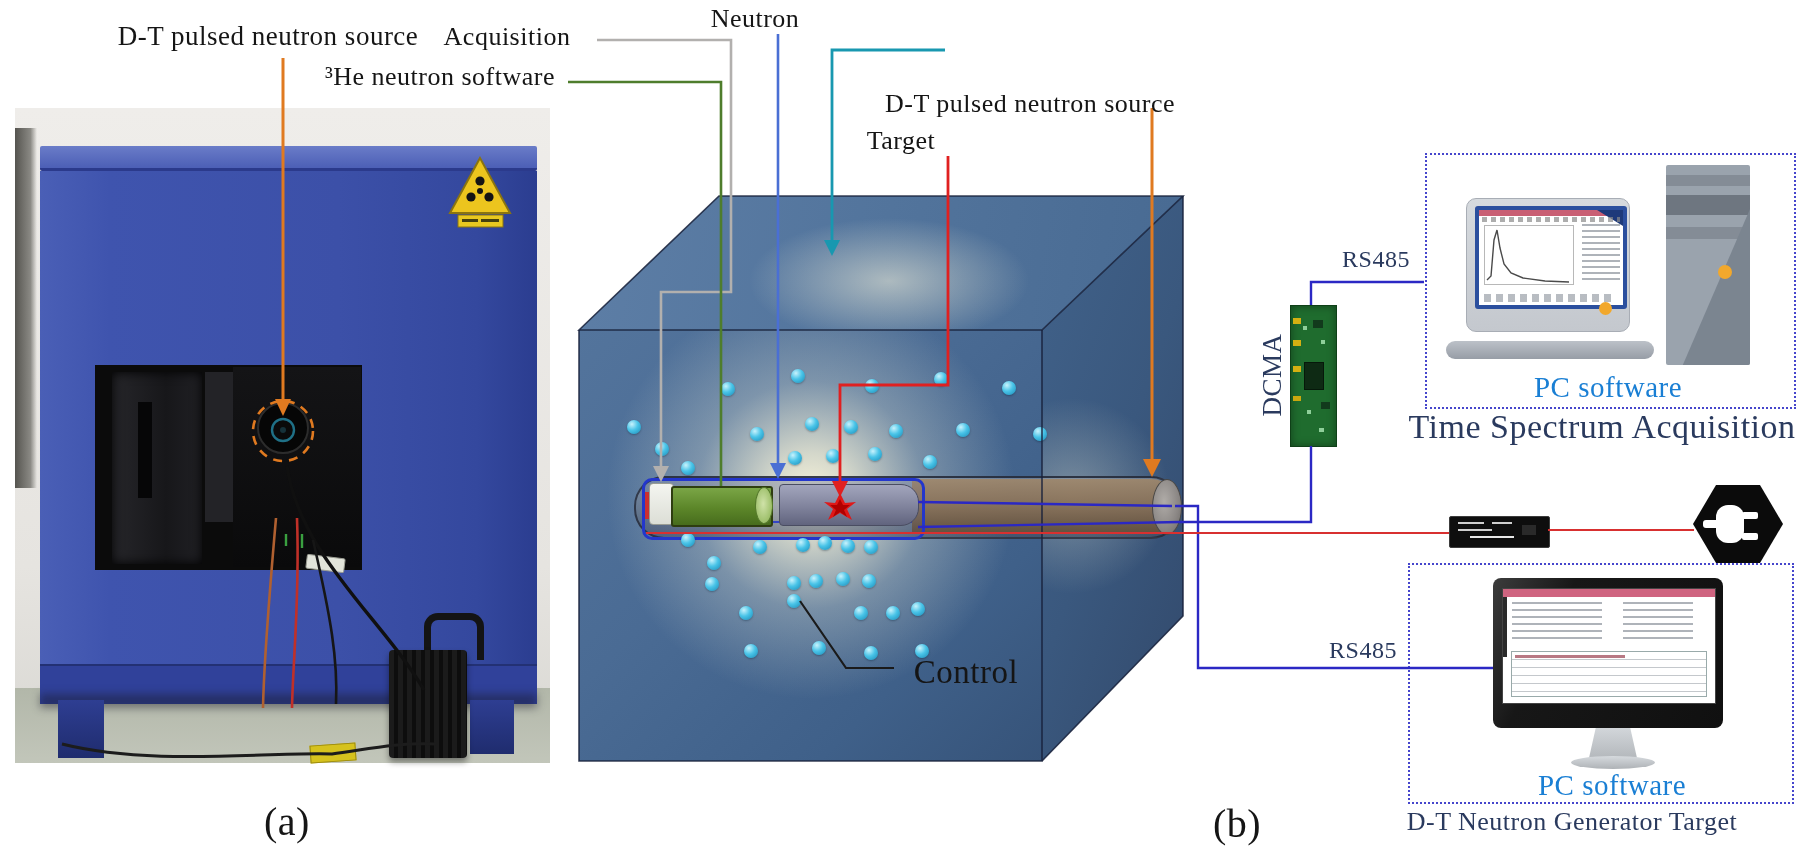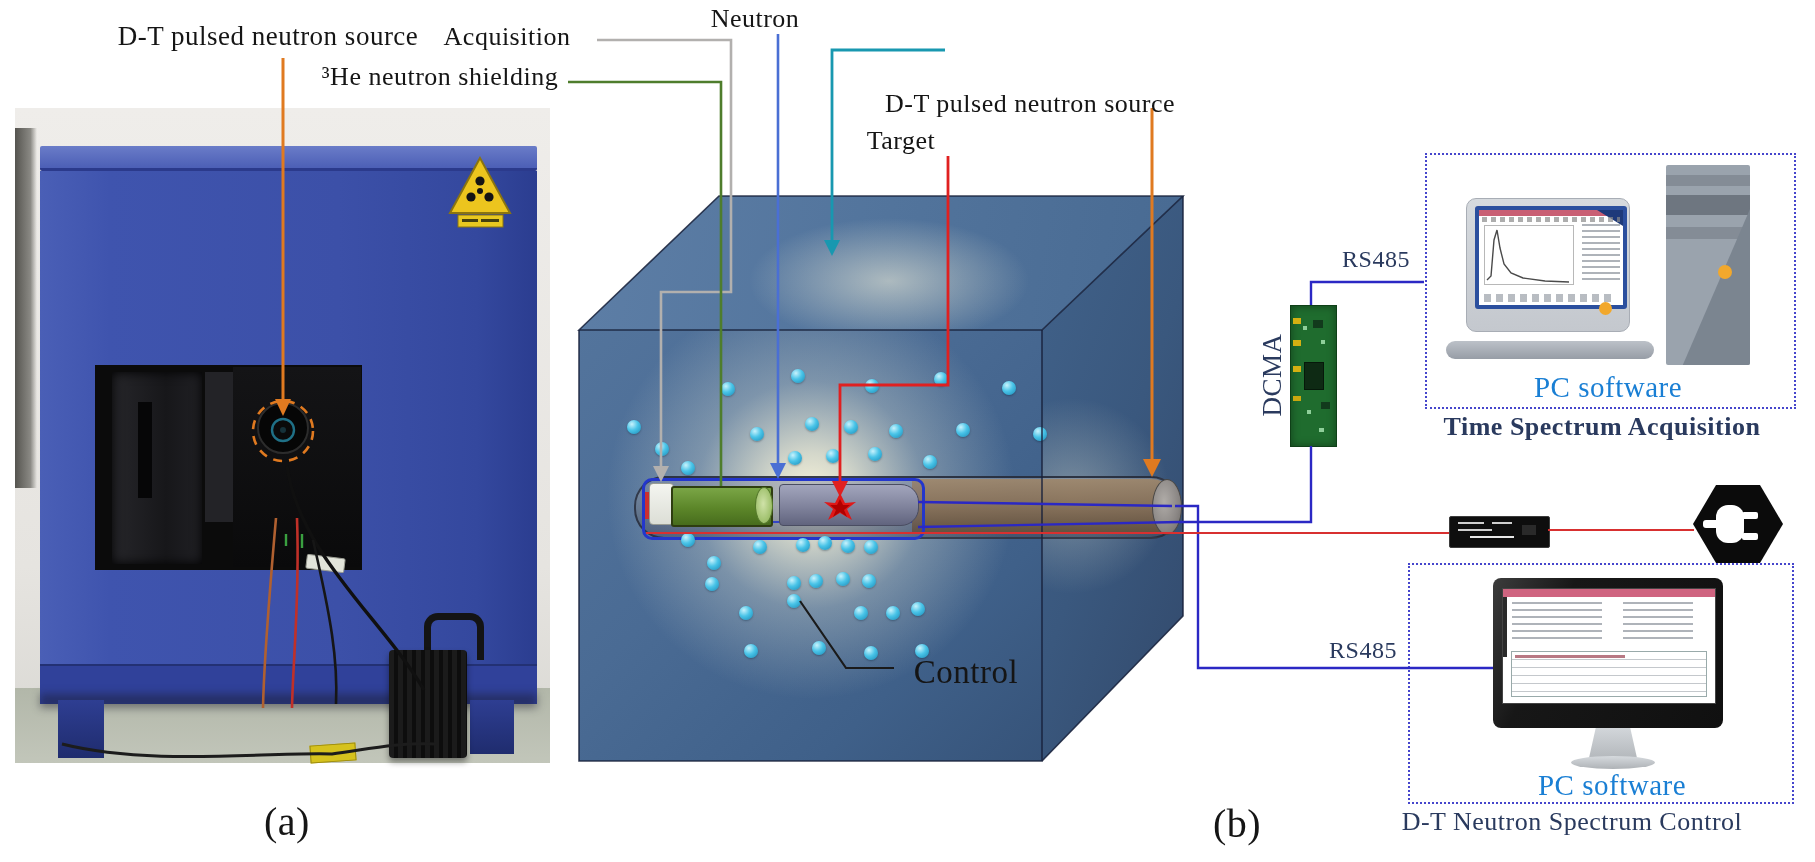--- a/index.html
+++ b/index.html
@@ -424,27 +424,27 @@
       <polygon points="1693,524 1716,485 1760,485 1783,524 1760,563 1716,563" fill="#0b0b0b"></polygon>
       <rect x="1703" y="520" width="17" height="8" rx="3" fill="#fff"></rect>
       <rect x="1716" y="505" width="28" height="38" rx="12" fill="#fff"></rect>
       <rect x="1742" y="512" width="16" height="7" rx="2" fill="#fff"></rect>
       <rect x="1742" y="533" width="16" height="7" rx="2" fill="#fff"></rect>
     </g>
   </svg>
 
   <div class="lbl" style="left:268px;top:36px;font-size:27px;">D-T pulsed neutron source</div>
   <div class="lbl" style="left:507px;top:37px;font-size:26px;">Acquisition</div>
-  <div class="lbl" style="left:440px;top:77px;font-size:26px;">³He neutron shielding</div>
+  <div class="lbl" style="left:440px;top:77px;font-size:26px;">³He neutron software</div>
   <div class="lbl" style="left:755px;top:19px;font-size:26px;">Neutron</div>
   <div class="lbl" style="left:1030px;top:104px;font-size:26px;">D-T pulsed neutron source</div>
   <div class="lbl" style="left:901px;top:141px;font-size:26px;">Target</div>
   <div class="lbl" style="left:966px;top:672px;font-size:33px;">Control</div>
   <div class="lbl navy" style="left:1376px;top:259px;font-size:24px;">RS485</div>
   <div class="lbl navy" style="left:1363px;top:650px;font-size:24px;">RS485</div>
   <div class="lbl navy" style="left:1272px;top:375px;font-size:27px;transform:translate(-50%,-50%) rotate(-90deg);">DCMA</div>
   <div class="lbl link" style="left:1608px;top:387px;font-size:29px;">PC software</div>
-  <div class="lbl navy" style="left:1602px;top:427px;font-size:26px;font-weight:bold;">Time Spectrum Acquisition</div>
+  <div class="lbl navy" style="left:1602px;top:427px;font-size:34px;">Time Spectrum Acquisition</div>
   <div class="lbl link" style="left:1612px;top:785px;font-size:29px;">PC software</div>
-  <div class="lbl navy" style="left:1572px;top:822px;font-size:26px;">D-T Neutron Spectrum Control</div>
+  <div class="lbl navy" style="left:1572px;top:822px;font-size:26px;">D-T Neutron Generator Target</div>
   <div class="lbl" style="left:287px;top:821px;font-size:40px;">(a)</div>
   <div class="lbl" style="left:1237px;top:823px;font-size:40px;">(b)</div>
 </div>
 
 </body></html>

